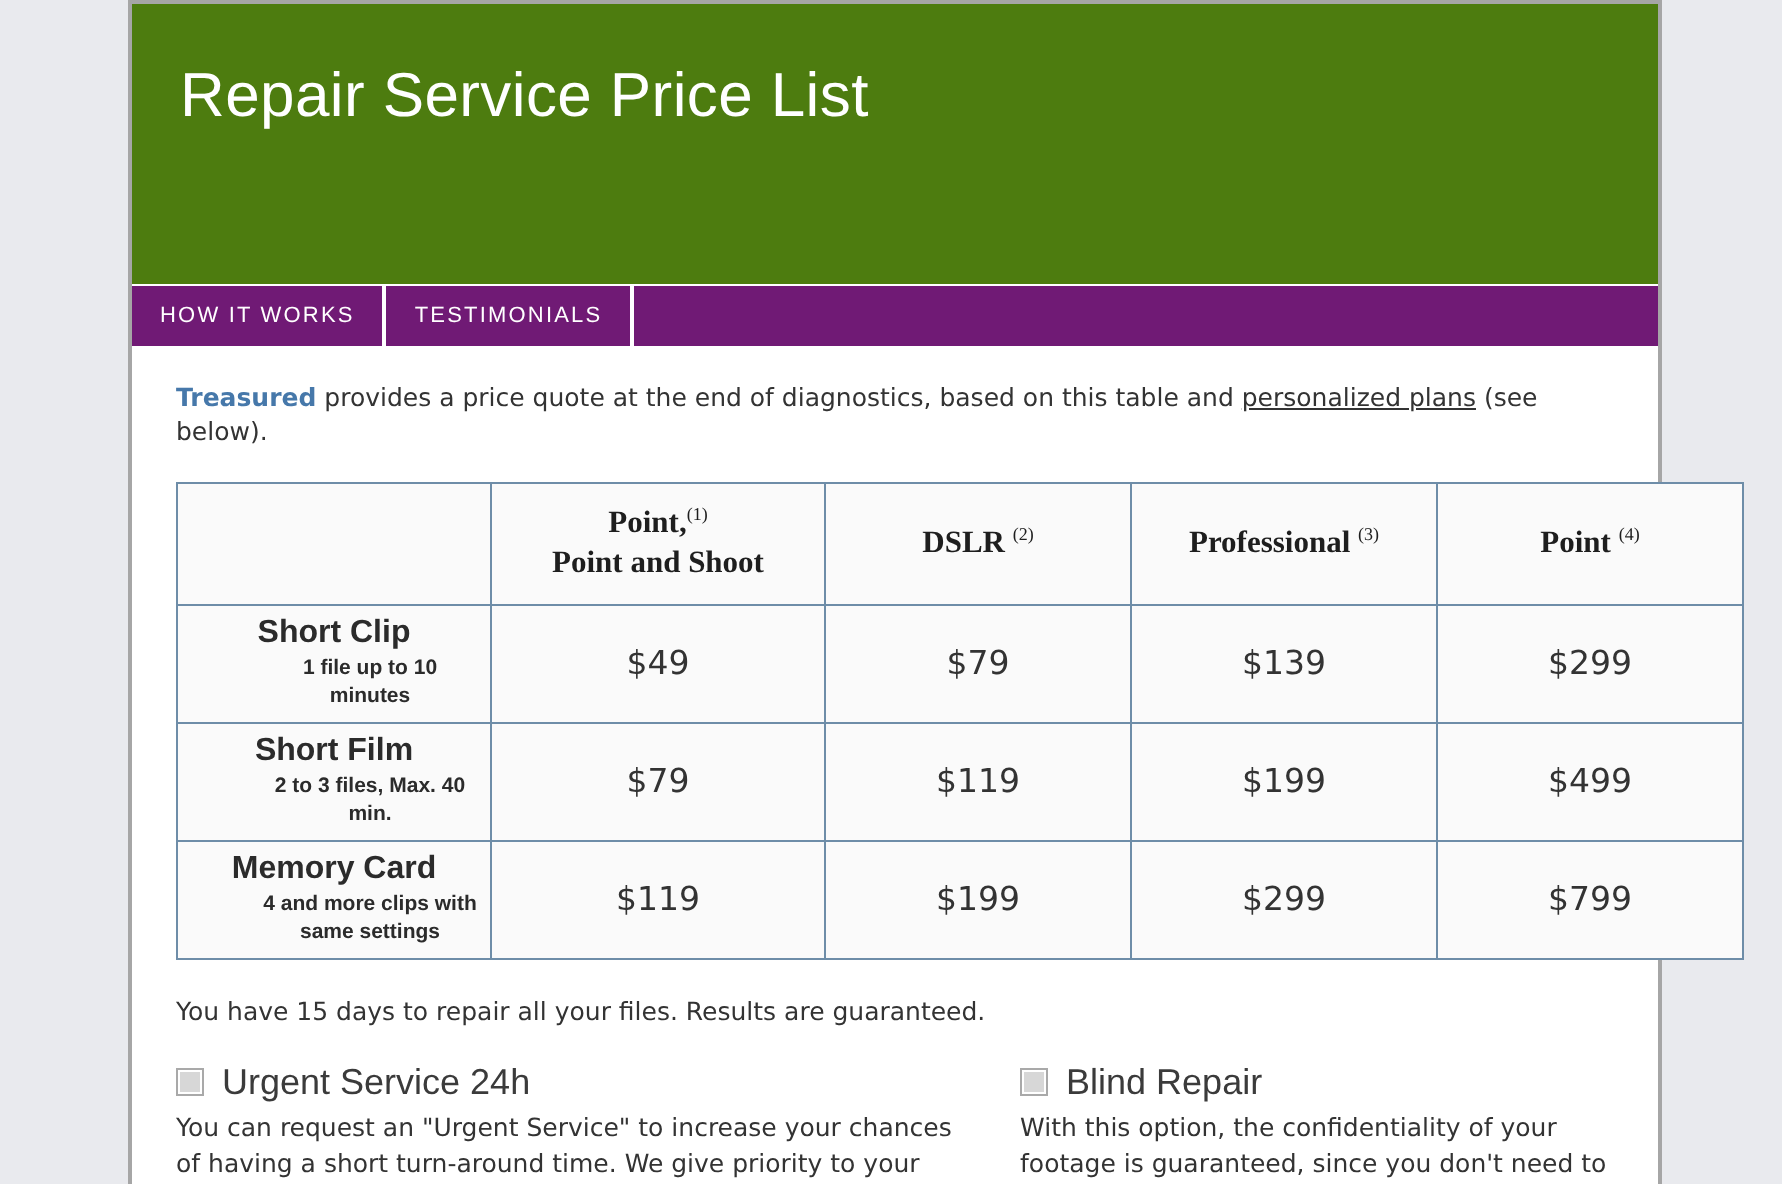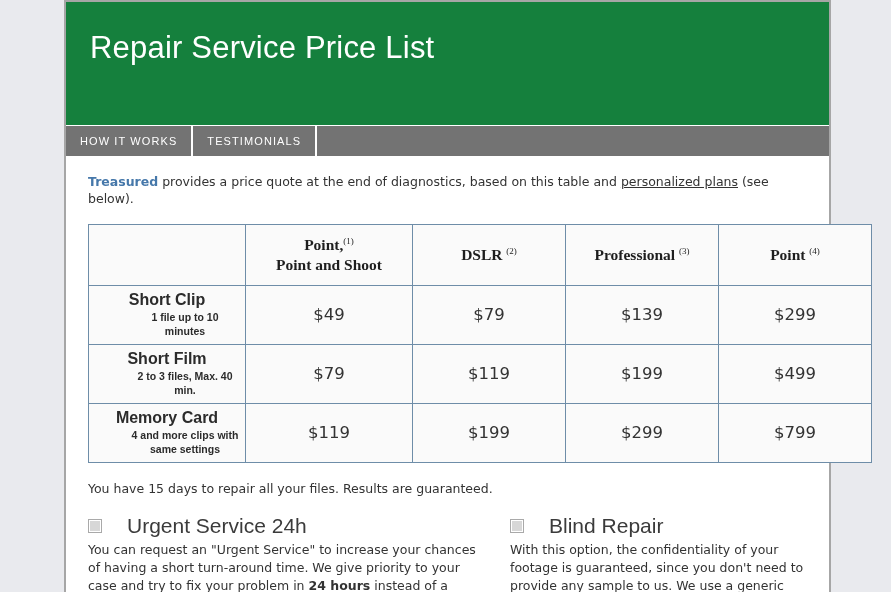--- a/index.html
+++ b/index.html
@@ -22,39 +22,39 @@
     min-height: 592px;
     background: #ffffff;
     border-left: 2px solid #a6a6a6;
     border-right: 2px solid #a6a6a6;
     border-top: 2px solid #a6a6a6;
     box-sizing: content-box;
   }
 
   
   .site-header {
-    background: #15803d;
-    height: 123px;
+    background: #4d7c0f;
+    height: 140px;
     position: relative;
   }
   .site-title {
     position: absolute;
     left: 24px;
     top: 28px;
     color: #ffffff;
     font-family: "Liberation Sans", sans-serif;
     font-size: 31px;
     font-weight: 400;
     letter-spacing: 0.2px;
     white-space: nowrap;
   }
 
   
   .site-nav {
-    background: #737373;
+    background: #701a75;
     height: 30px;
     display: flex;
     align-items: stretch;
     border-top: 1px solid #ffffff;
   }
   .nav-item {
     display: flex;
     align-items: center;
     padding: 0 14px;
     color: #ffffff;
@@ -174,23 +174,23 @@
     gap: 30px;
   }
   .option-col {
     width: 396px;
   }
   .option-col.right { width: 300px; }
 
   .option-title {
     display: flex;
     align-items: center;
-    gap: 25px;
-    font-family: "Liberation Sans", sans-serif;
-    font-size: 21px;
+    gap: 9px;
+    font-family: "Liberation Sans", sans-serif;
+    font-size: 18px;
     color: #3b3b3b;
     font-weight: 400;
     margin-bottom: 3px;
   }
   .cbox {
     display: inline-block;
     width: 12px;
     height: 12px;
     border: 1px solid #a9a9a9;
     background: #d7d7d7;

